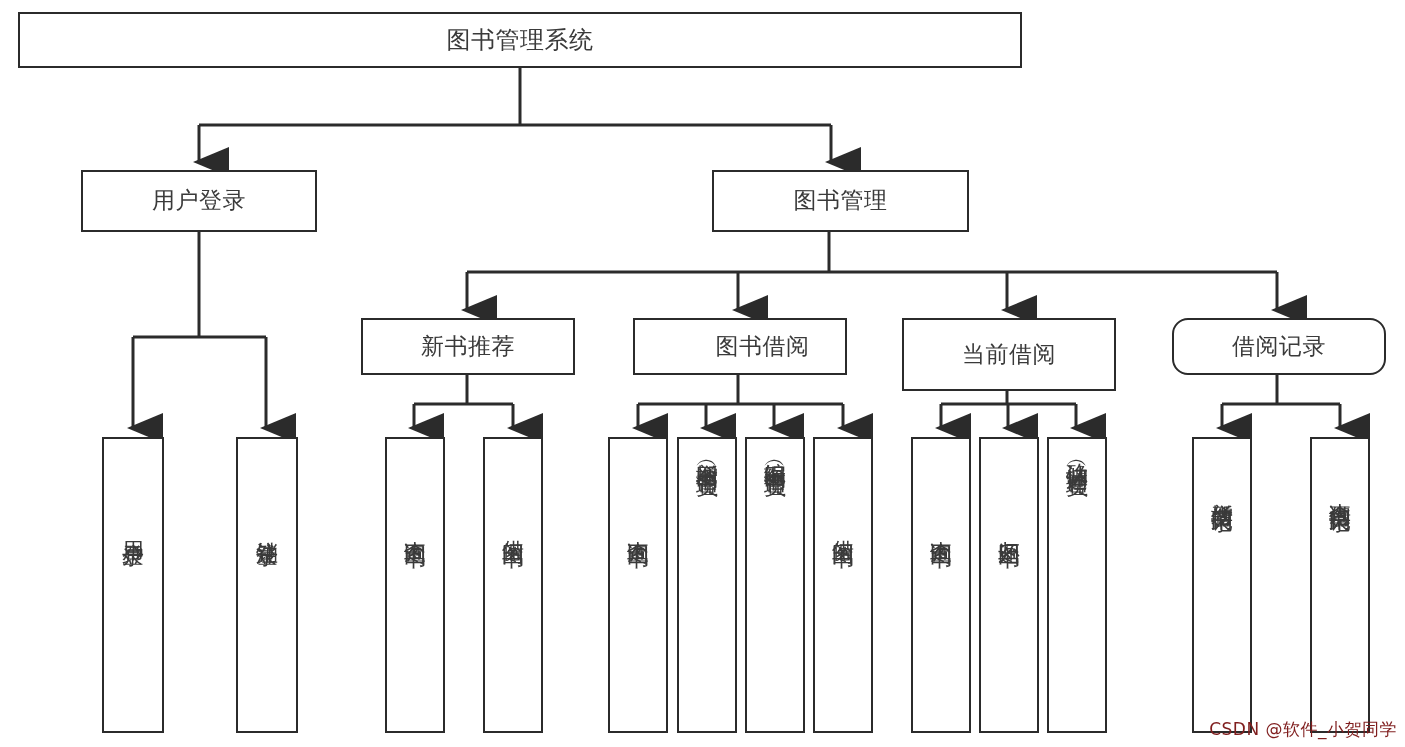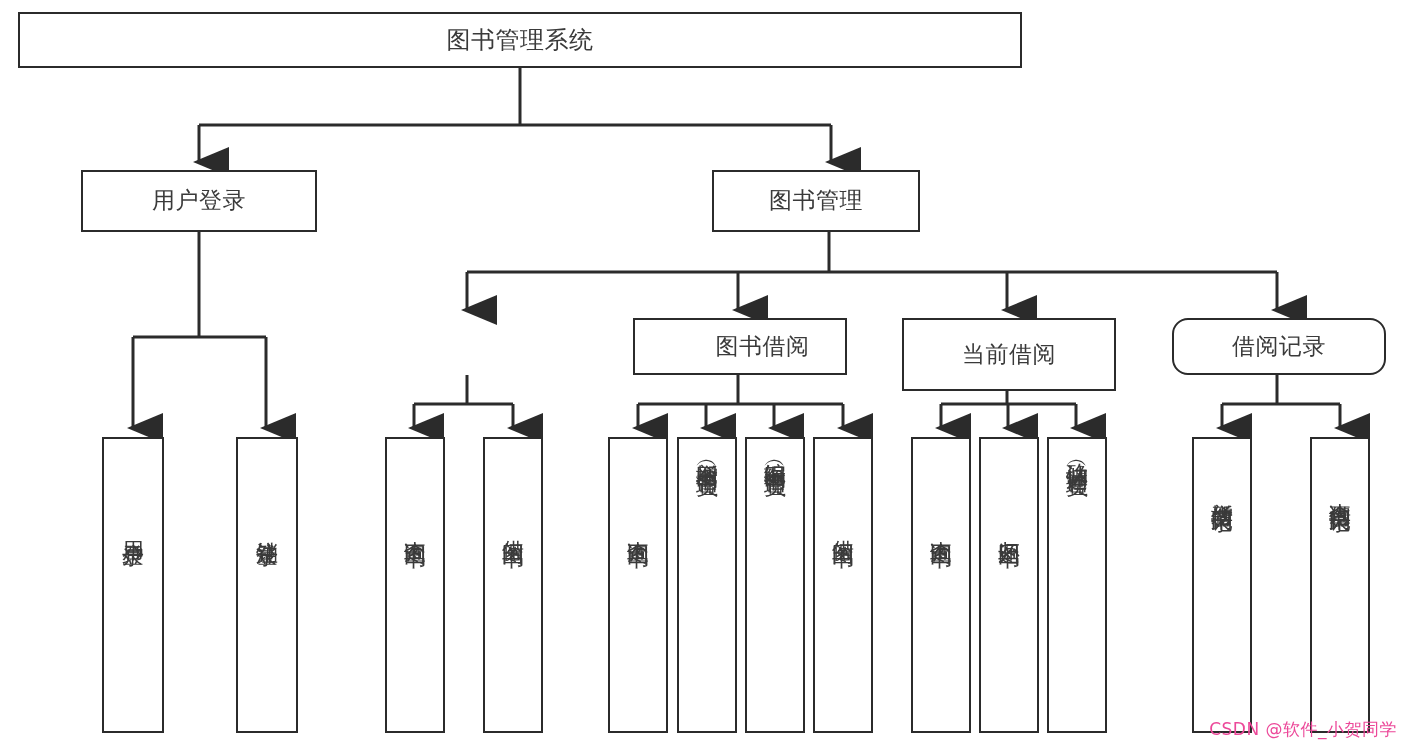--- a/index.html
+++ b/index.html
@@ -59,21 +59,21 @@
     font-size: 22px;
     line-height: 1.0;
     letter-spacing: 2px;
     white-space: nowrap;
   }
   .watermark {
     position: absolute;
     right: 8px;
     bottom: 6px;
     font-size: 17px;
-    color: #ec4899;
+    color: #7f1d1d;
     letter-spacing: 0.5px;
     z-index: 3;
     white-space: nowrap;
   }
 </style>
 </head>
 <body>
 
 <div id="canvas">
 
@@ -127,24 +127,27 @@
     </g>
   </svg>
 
   <div class="node h root" style="left:18px; top:12px; width:1004px; height:56px;">
     <span class="lbl">图书管理系统</span>
   </div>
 
   <div class="node h" style="left:81px; top:170px; width:236px; height:62px;">
     <span class="lbl">用户登录</span>
   </div>
-  <div class="node h" style="left:712px; top:170px; width:208px; height:62px;">
+  <div class="node h" style="left:712px; top:170px; width:257px; height:62px;">
     <span class="lbl">图书管理</span>
   </div>
 
+  <div class="node h" style="left:361px; top:318px; width:214px; height:57px;">
+    <span class="lbl">新书推荐</span>
+  </div>
   <div class="node h" style="left:633px; top:318px; width:214px; height:57px;padding-left:45px;">
     <span class="lbl">图书借阅</span>
   </div>
   <div class="node h" style="left:902px; top:318px; width:214px; height:73px;">
     <span class="lbl">当前借阅</span>
   </div>
   <div class="node h" style="left:1172px; top:318px; width:214px; height:57px;border-radius:16px;">
     <span class="lbl">借阅记录</span>
   </div>
 

